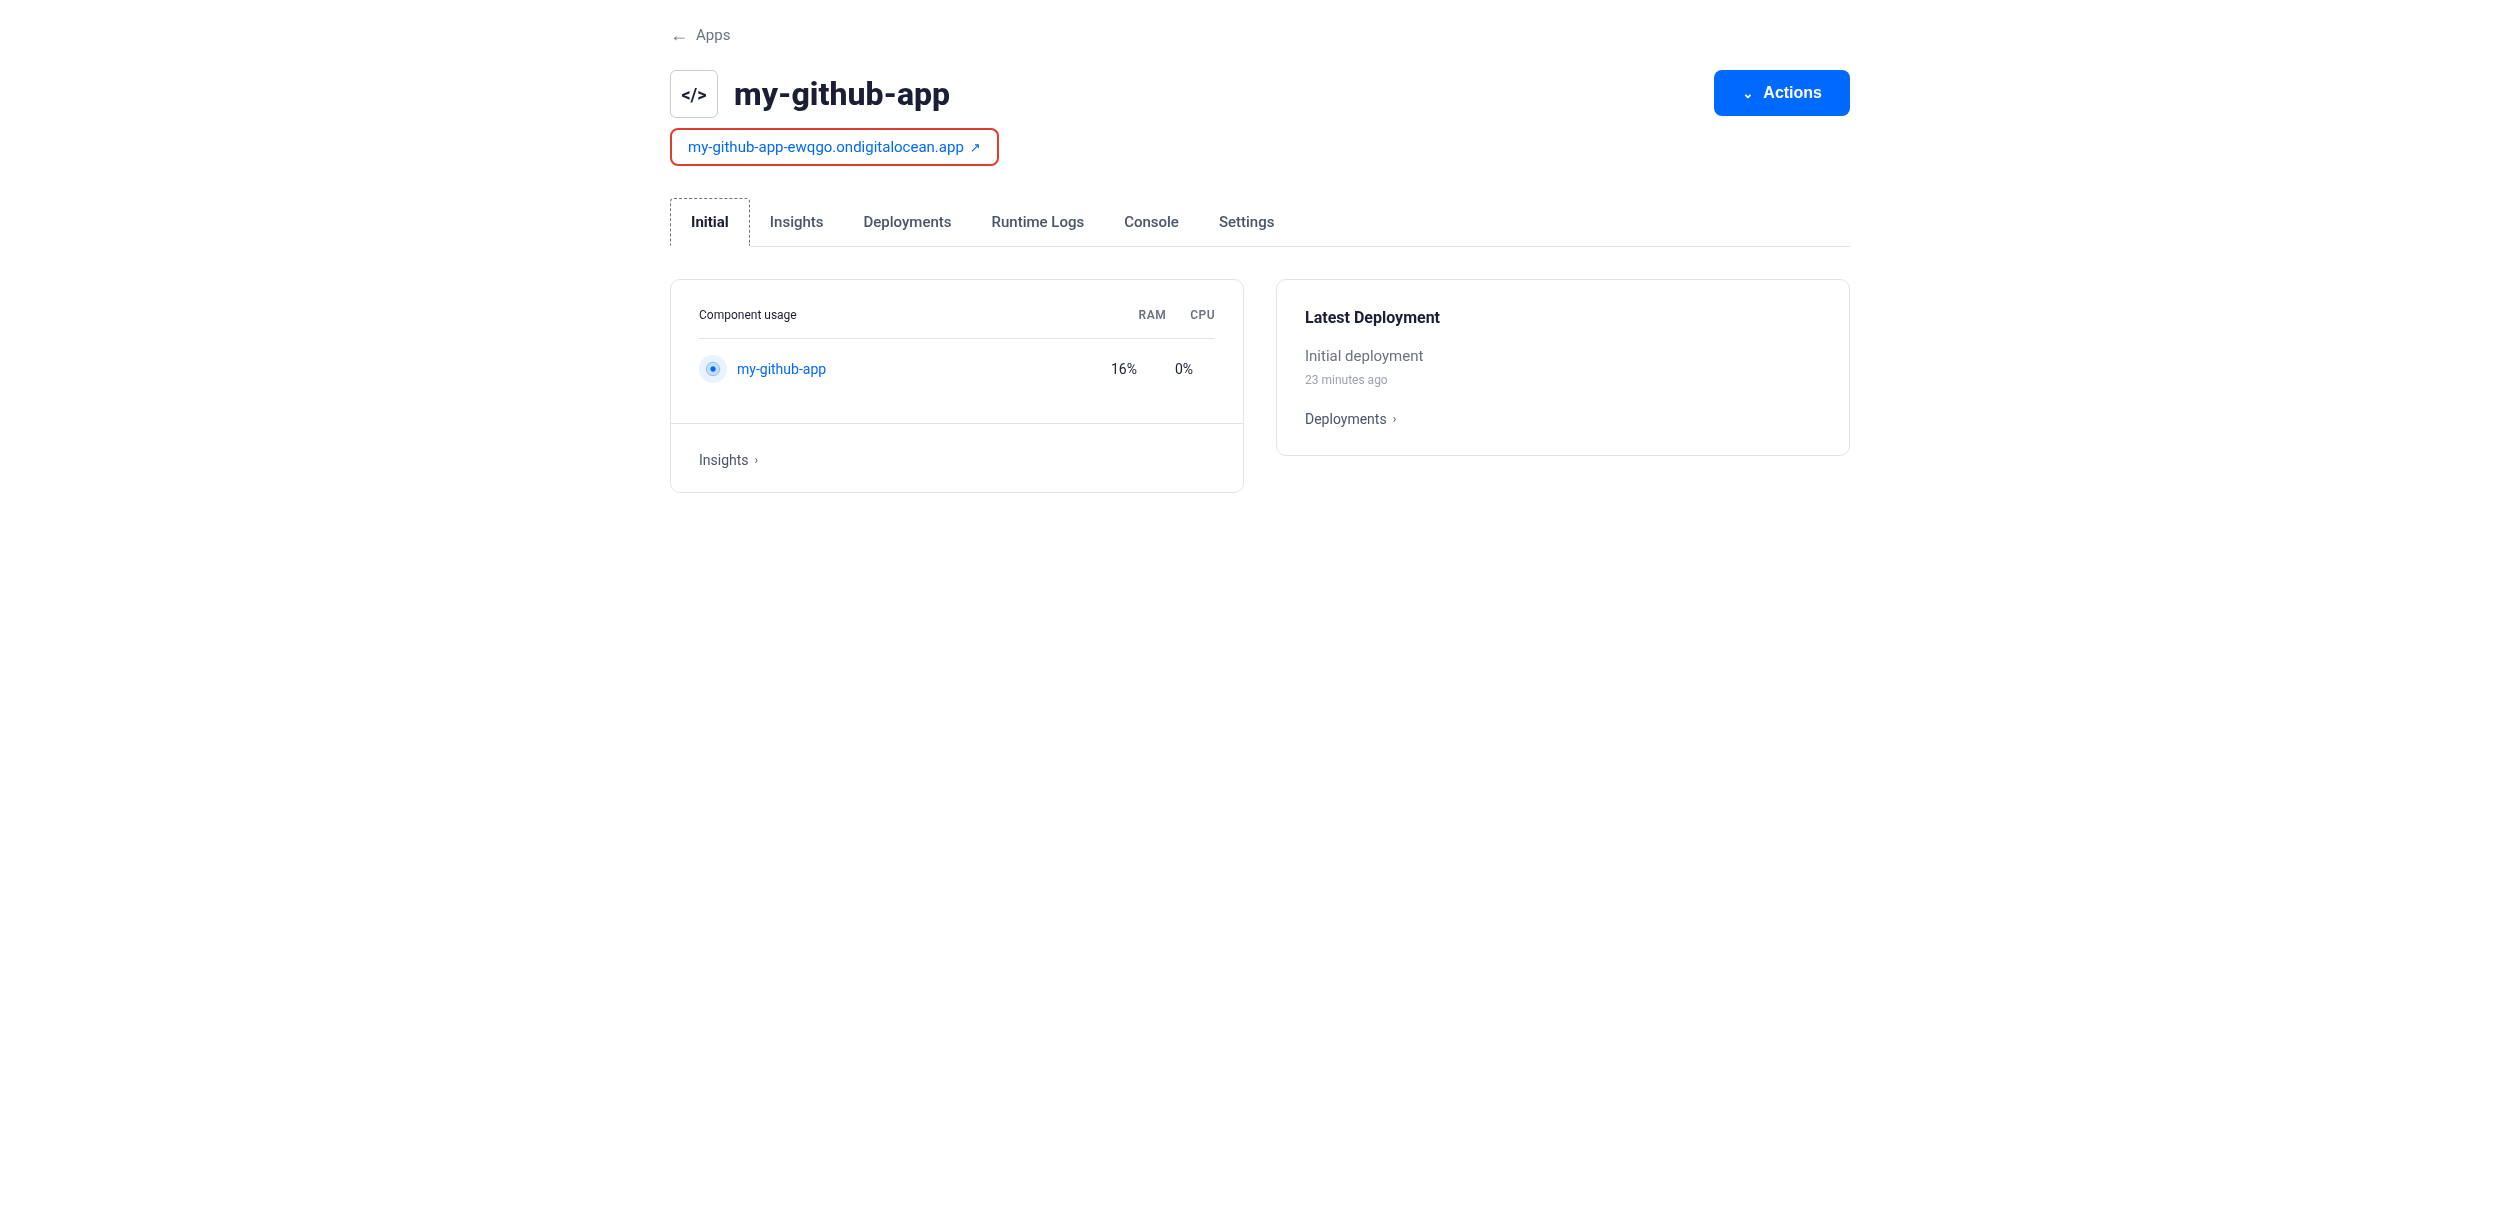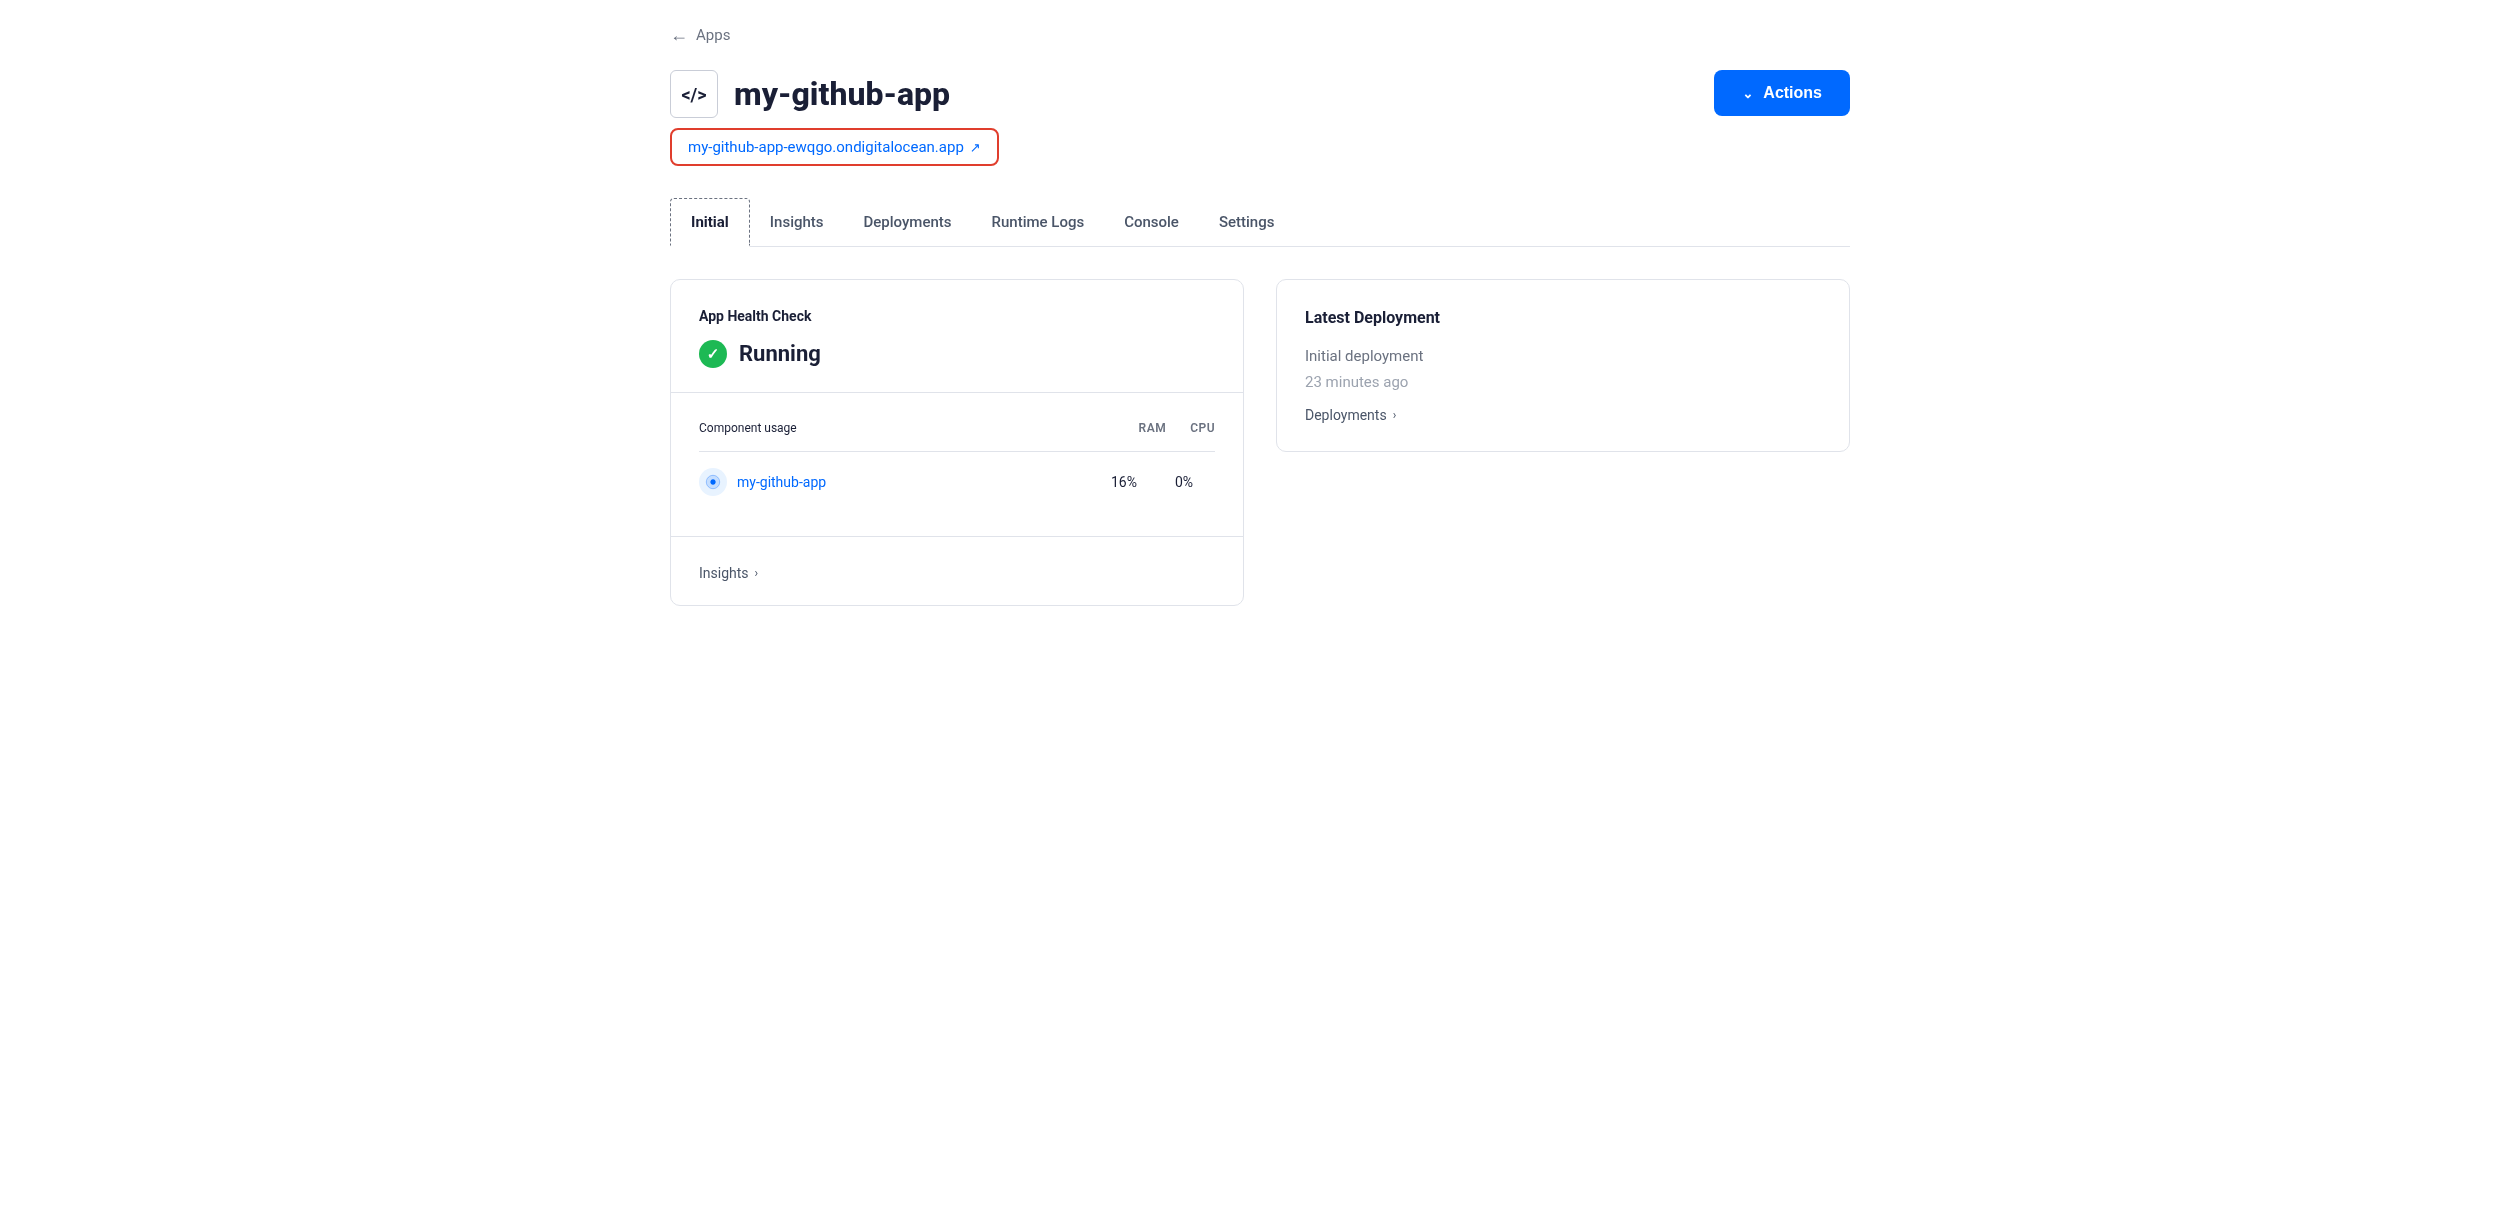--- a/index.html
+++ b/index.html
@@ -250,23 +250,23 @@
       font-weight: 700;
       color: #1a1f36;
       margin-bottom: 20px;
     }
     .deployment-name {
       font-size: 15px;
       color: #6b7280;
       margin-bottom: 8px;
     }
     .deployment-time {
-      font-size: 15px;
+      font-size: 12px;
       color: #9ca3af;
-      margin-bottom: 16px;
+      margin-bottom: 24px;
     }
     .deployments-link {
       display: flex;
       align-items: center;
       gap: 6px;
       color: #4a5568;
       font-size: 14px;
       cursor: pointer;
     }
     .deployments-chevron {
@@ -311,29 +311,20 @@
     <div class="tab">Deployments</div>
     <div class="tab">Runtime Logs</div>
     <div class="tab">Console</div>
     <div class="tab">Settings</div>
   </nav>
 
   <div class="content-grid">
 
     <div class="card">
 
-      <div class="card-section">
-        <div class="card-section-title">App Health Check</div>
-        <div class="running-row">
-          <div class="green-check-circle">
-            <span>✓</span>
-          </div>
-          <span class="running-label">Running</span>
-        </div>
-      </div>
 
       <div class="card-section">
         <div class="component-usage-header">
           <span class="component-usage-title">Component usage</span>
           <div class="usage-cols">
             <span class="usage-col-label">RAM</span>
             <span class="usage-col-label">CPU</span>
           </div>
         </div>
 

